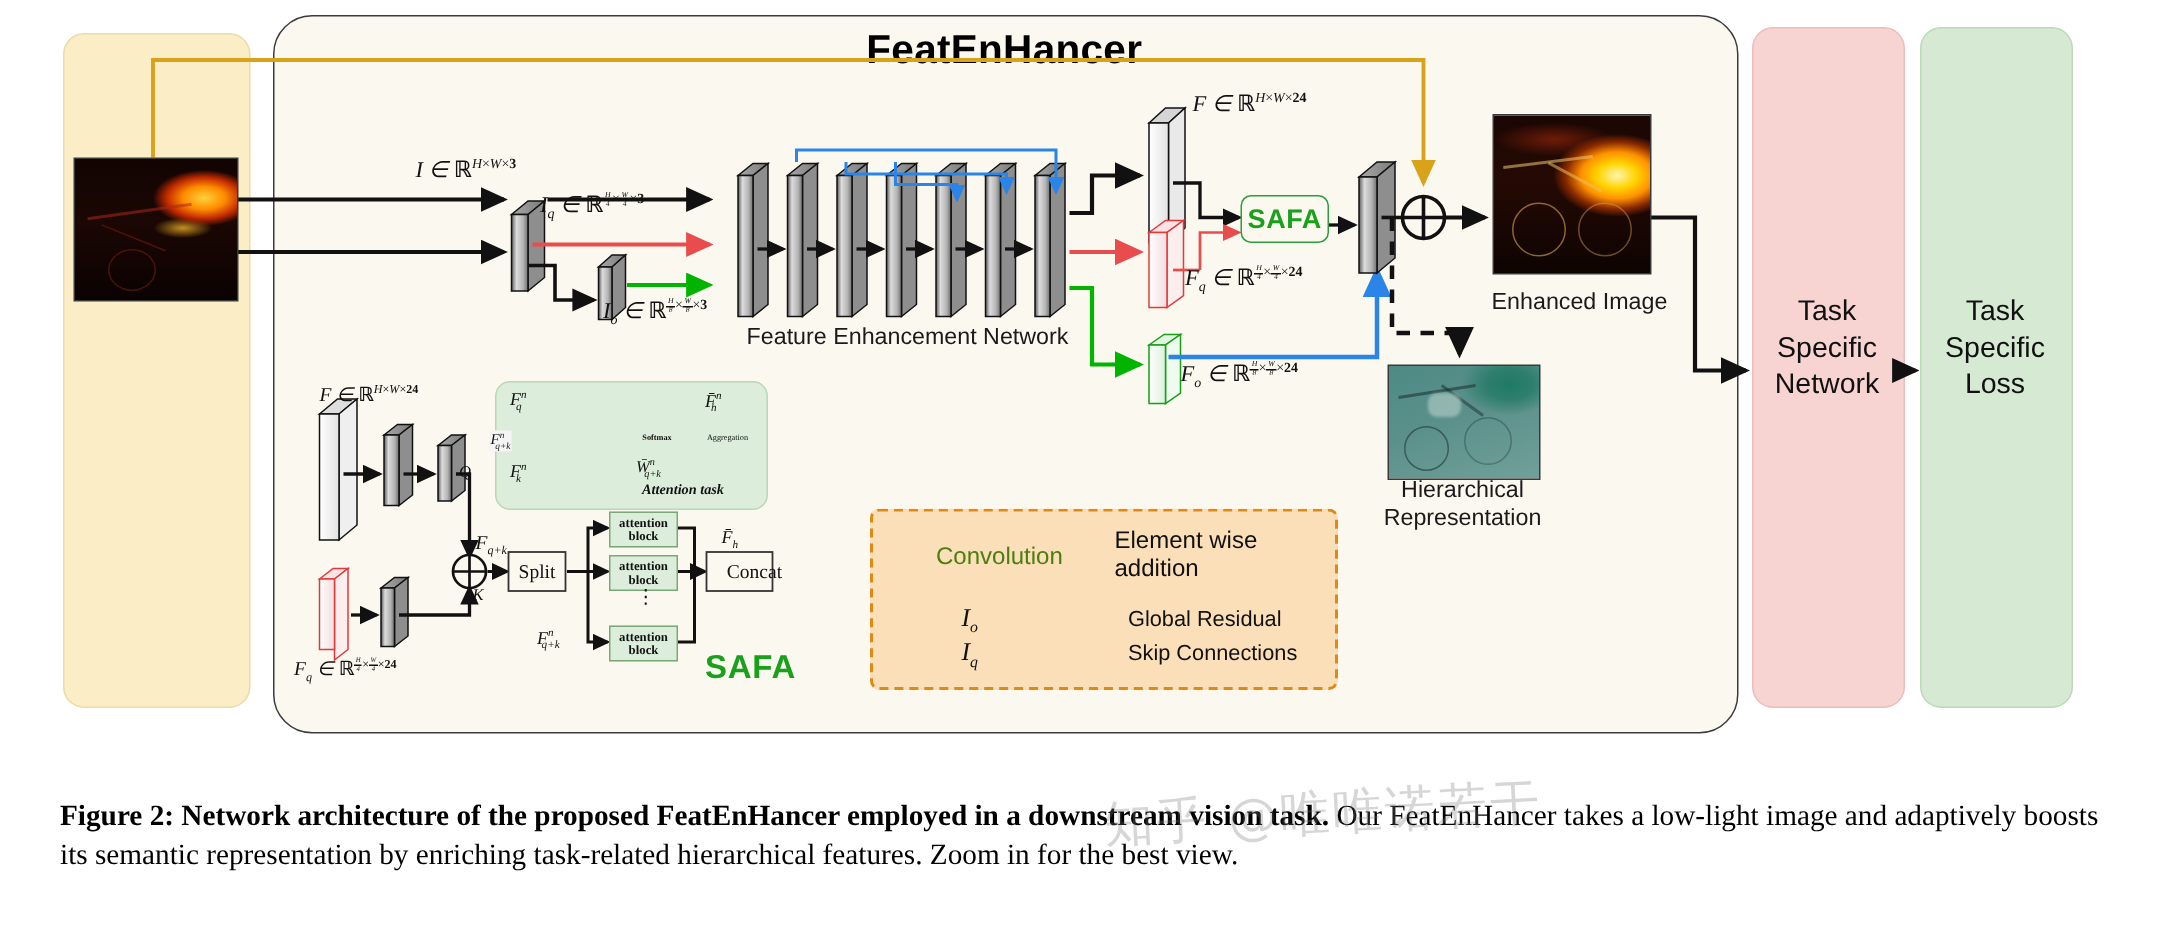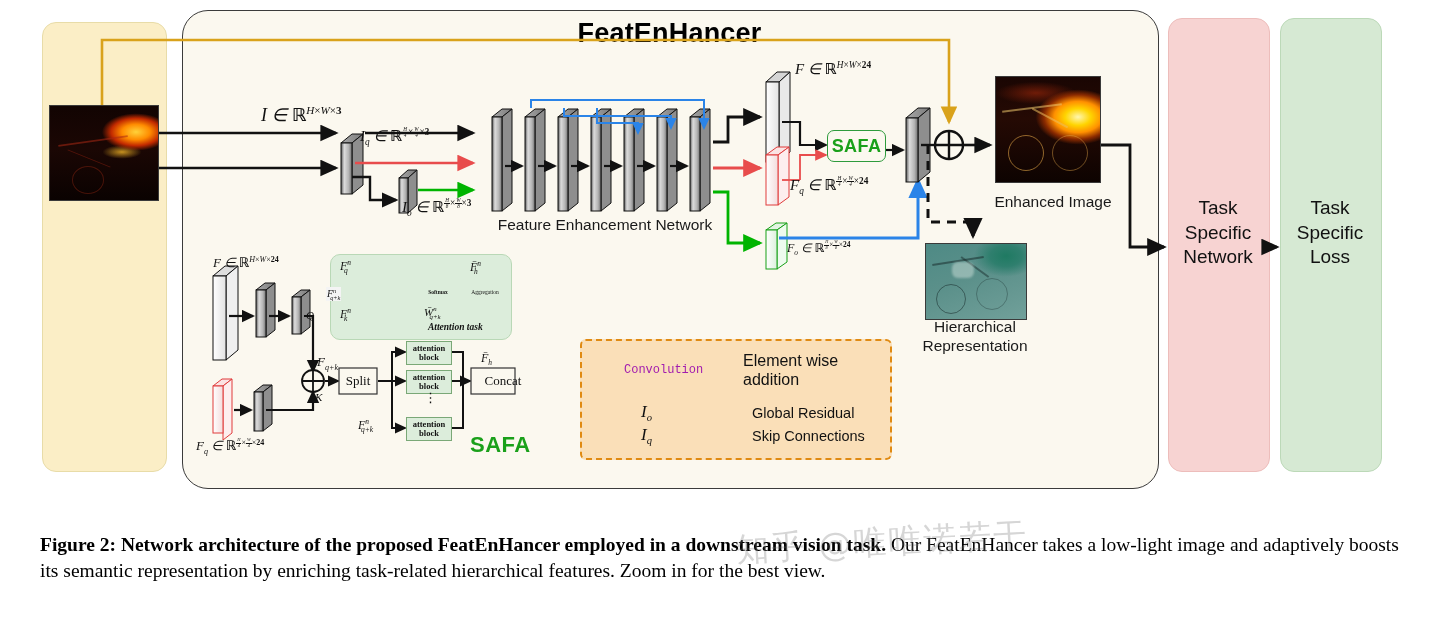--- a/index.html
+++ b/index.html
@@ -481,36 +481,36 @@
     <div>Task</div>
     <div>Specific</div>
     <div>Network</div>
   </div>
   <div class="abs taskcol-caption tl-cap">
     <div>Task</div>
     <div>Specific</div>
     <div>Loss</div>
   </div>
 
-  <div class="abs math" style="left:261px;top:104px;font-size:18px;">
+  <div class="abs math" style="left:277px;top:104px;font-size:15px;">
     I ∈ <span class="rr">ℝ</span><sup class="mathn"><i>H</i>×<i>W</i>×<b>3</b></sup>
   </div>
   <div class="abs math" style="left:360px;top:127px;font-size:15px;">
     I<sub>q</sub> ∈ <span class="rr">ℝ</span><sup class="mathn"><span class="frac"><span>H</span><span class="den">4</span></span>×<span class="frac"><span>W</span><span class="den">4</span></span>×<b>3</b></sup>
   </div>
   <div class="abs math" style="left:402px;top:198px;font-size:15px;">
     I<sub>o</sub> ∈ <span class="rr">ℝ</span><sup class="mathn"><span class="frac"><span>H</span><span class="den">8</span></span>×<span class="frac"><span>W</span><span class="den">8</span></span>×<b>3</b></sup>
   </div>
   <div class="abs math" style="left:795px;top:60px;font-size:15px;">
     F ∈ <span class="rr">ℝ</span><sup class="mathn"><i>H</i>×<i>W</i>×<b>24</b></sup>
   </div>
   <div class="abs math" style="left:790px;top:176px;font-size:15px;">
     F<sub>q</sub> ∈ <span class="rr">ℝ</span><sup class="mathn"><span class="frac"><span>H</span><span class="den">4</span></span>×<span class="frac"><span>W</span><span class="den">4</span></span>×<b>24</b></sup>
   </div>
-  <div class="abs math" style="left:787px;top:240px;font-size:12px;">
+  <div class="abs math" style="left:787px;top:240px;font-size:15px;">
     F<sub>o</sub> ∈ <span class="rr">ℝ</span><sup class="mathn"><span class="frac"><span>H</span><span class="den">8</span></span>×<span class="frac"><span>W</span><span class="den">8</span></span>×<b>24</b></sup>
   </div>
 
   <div class="abs safa-box" style="left:827px;top:130px;width:57px;height:30px;">SAFA</div>
 
   <div class="abs panel-attn"></div>
 
   <div class="abs math" style="left:213px;top:255px;font-size:13px;">
     F ∈ <span class="rr">ℝ</span><sup class="mathn"><i>H</i>×<i>W</i>×<b>24</b></sup>
   </div>
@@ -545,21 +545,21 @@
   <div class="abs math" style="left:340px;top:258px;font-size:12px;">F<sup>n</sup><sub style="margin-left:-7px;">q</sub></div>
   <div class="abs math" style="left:340px;top:306px;font-size:12px;">F<sup>n</sup><sub style="margin-left:-7px;">k</sub></div>
   <div class="abs math" style="left:326px;top:287px;font-size:10px;background:#f4f4f4;padding:0 1px;">F<sup>n</sup><sub style="margin-left:-6px;">q+k</sub></div>
   <div class="abs math" style="left:424px;top:305px;font-size:11px;">W̄<sup>n</sup><sub style="margin-left:-7px;">q+k</sub></div>
   <div class="abs math" style="left:470px;top:259px;font-size:12px;">F̄<sup>n</sup><sub style="margin-left:-7px;">h</sub></div>
   <div class="abs" style="left:424px;top:289px;width:28px;text-align:center;font-size:5.5px;font-family:'Liberation Serif',serif;font-weight:bold;">Softmax</div>
   <div class="abs" style="left:468px;top:289px;width:34px;text-align:center;font-size:5.5px;font-family:'Liberation Serif',serif;">Aggregation</div>
   <div class="abs attn-word" style="left:428px;top:322px;">Attention task</div>
 
   <div class="abs panel-legend"></div>
-  <div class="abs" style="left:624px;top:363px;font-size:12px;color:#a21caf;font-family:Liberation Mono, monospace;">Convolution</div>
+  <div class="abs" style="left:624px;top:363px;font-size:16px;color:#4d7c0f;">Convolution</div>
   <div class="abs" style="left:743px;top:352px;width:145px;font-size:16px;color:#111;line-height:1.18;">
     <div>Element wise</div>
     <div>addition</div>
   </div>
   <div class="abs math" style="left:641px;top:402px;font-size:17px;color:#111;">I<sub>o</sub></div>
   <div class="abs math" style="left:641px;top:425px;font-size:17px;color:#111;">I<sub>q</sub></div>
   <div class="abs" style="left:752px;top:405px;font-size:14.5px;color:#111;">Global Residual</div>
   <div class="abs" style="left:752px;top:428px;font-size:14.5px;color:#111;">Skip Connections</div>
 
   <div class="abs caption">

